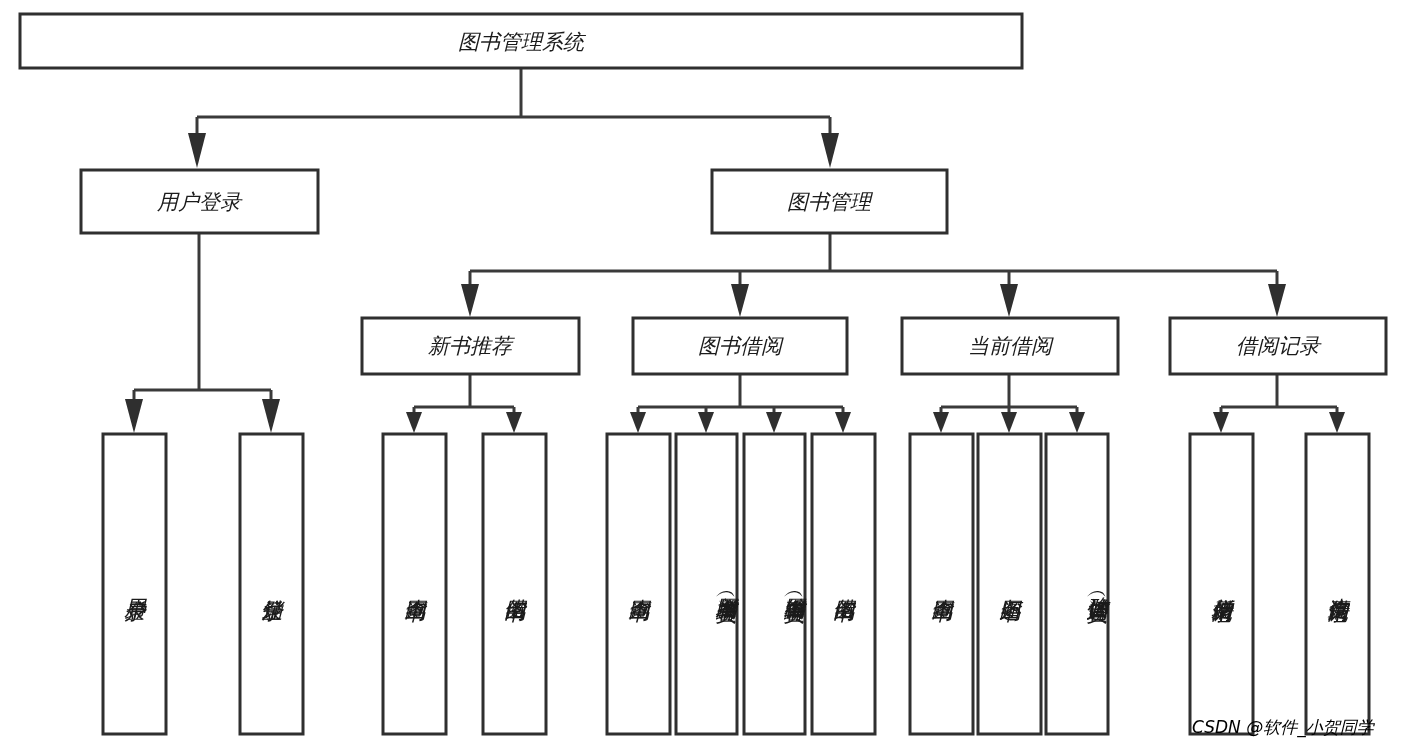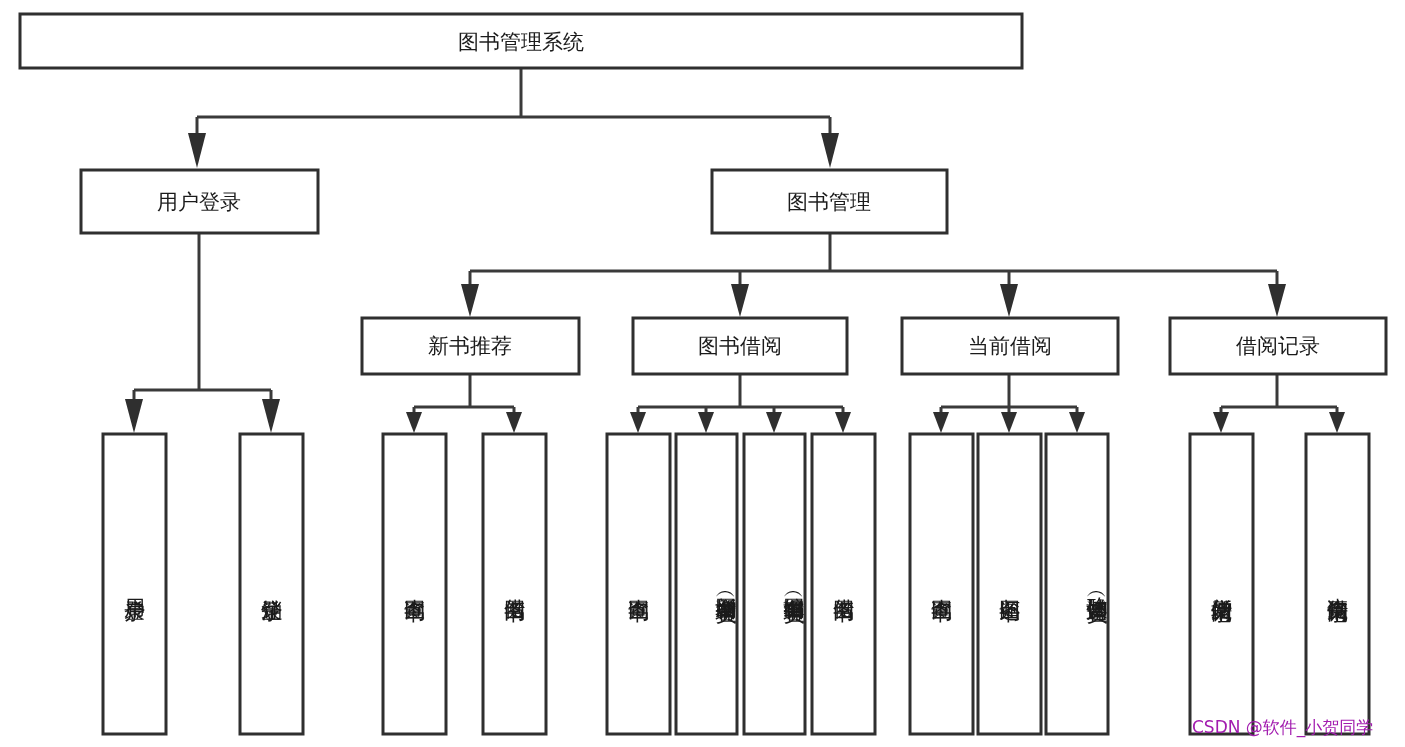--- a/index.html
+++ b/index.html
@@ -11,20 +11,21 @@
     width: 1405px;
     height: 747px;
     font-family: "DejaVu Sans", "Liberation Sans", sans-serif;
     overflow: hidden;
     position: relative;
   }
   #diagram-root {
     position: relative;
     width: 1306px;
     height: 747px;
+    font-style: italic;
   }
   svg.diagram {
     position: absolute;
     top: 0;
     left: 0;
     width: 1405px;
     height: 747px;
     display: block;
   }
   .node-rect {
@@ -61,21 +62,21 @@
     white-space: nowrap;
     display: flex;
     align-items: center;
     justify-content: center;
     user-select: none;
   }
   .watermark {
     position: absolute;
     font-family: "DejaVu Sans", "Liberation Sans", sans-serif;
     font-size: 17px;
-    color: #a21caf;
+    color: #000000;
     white-space: nowrap;
     user-select: none;
   }
 </style>
 </head>
 <body>
 
 <div id="diagram-root">
 
   <svg class="diagram" viewBox="0 0 1405 747" xmlns="http://www.w3.org/2000/svg">

